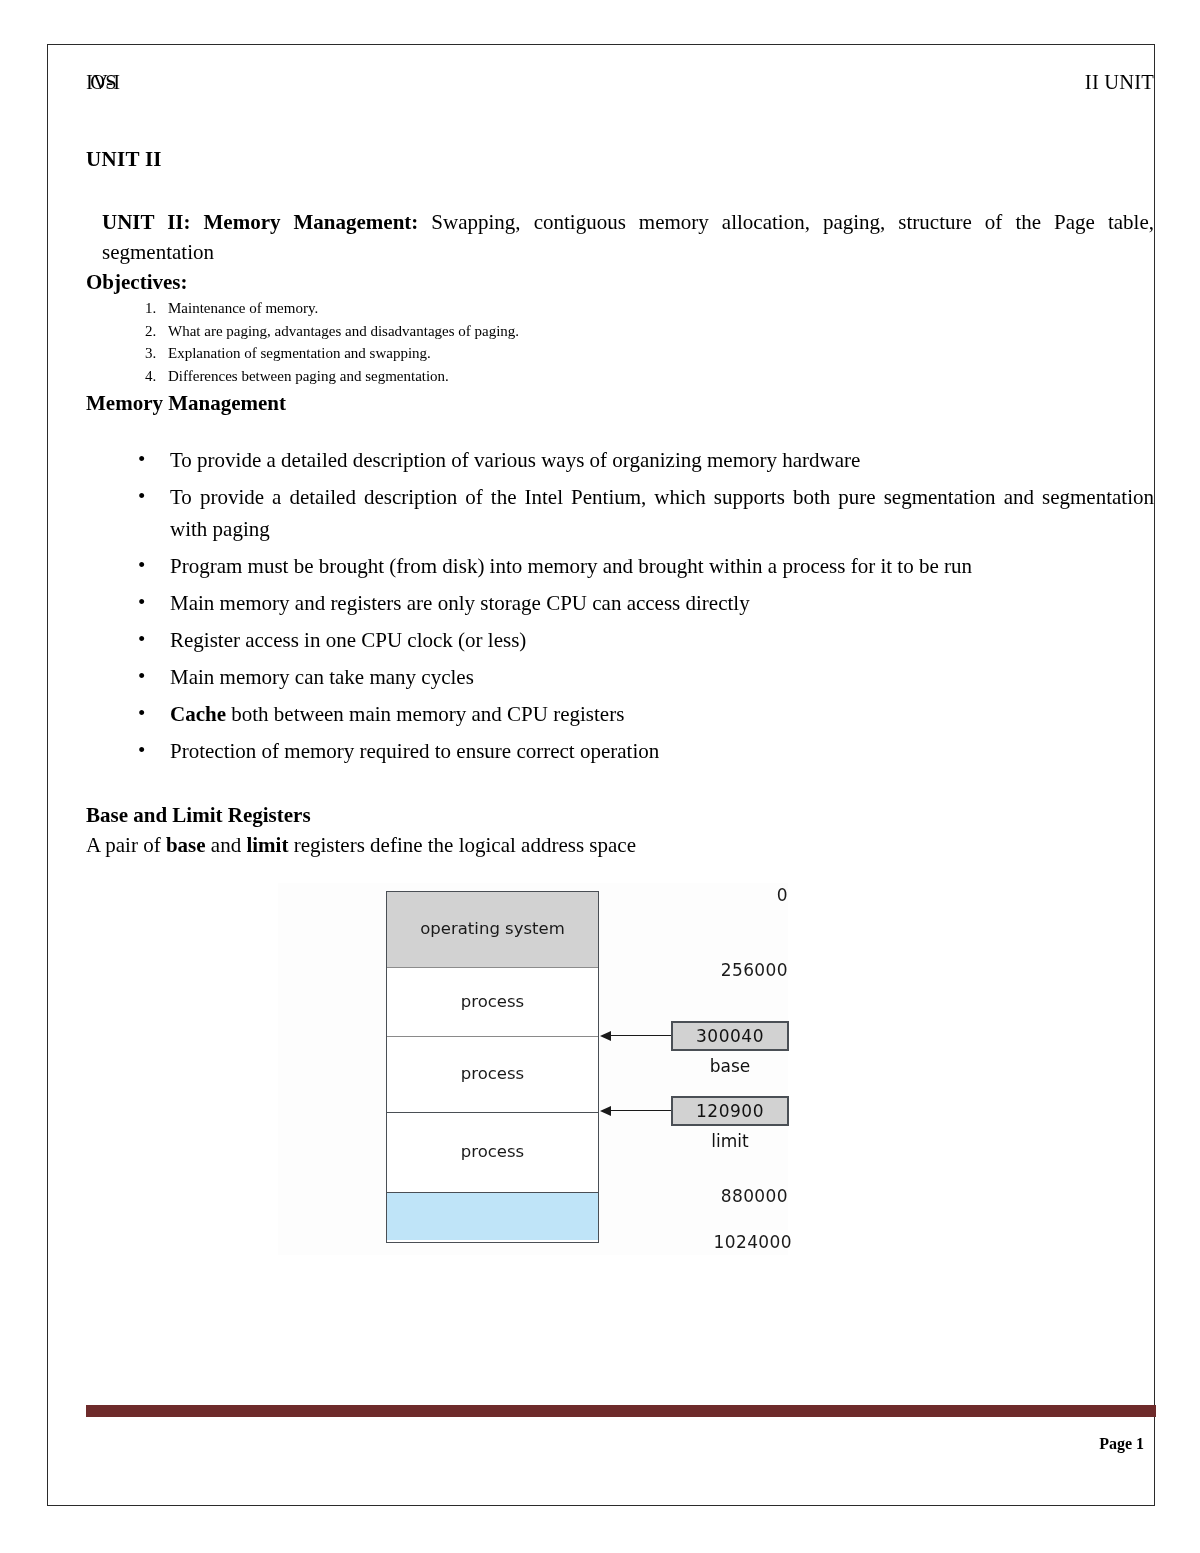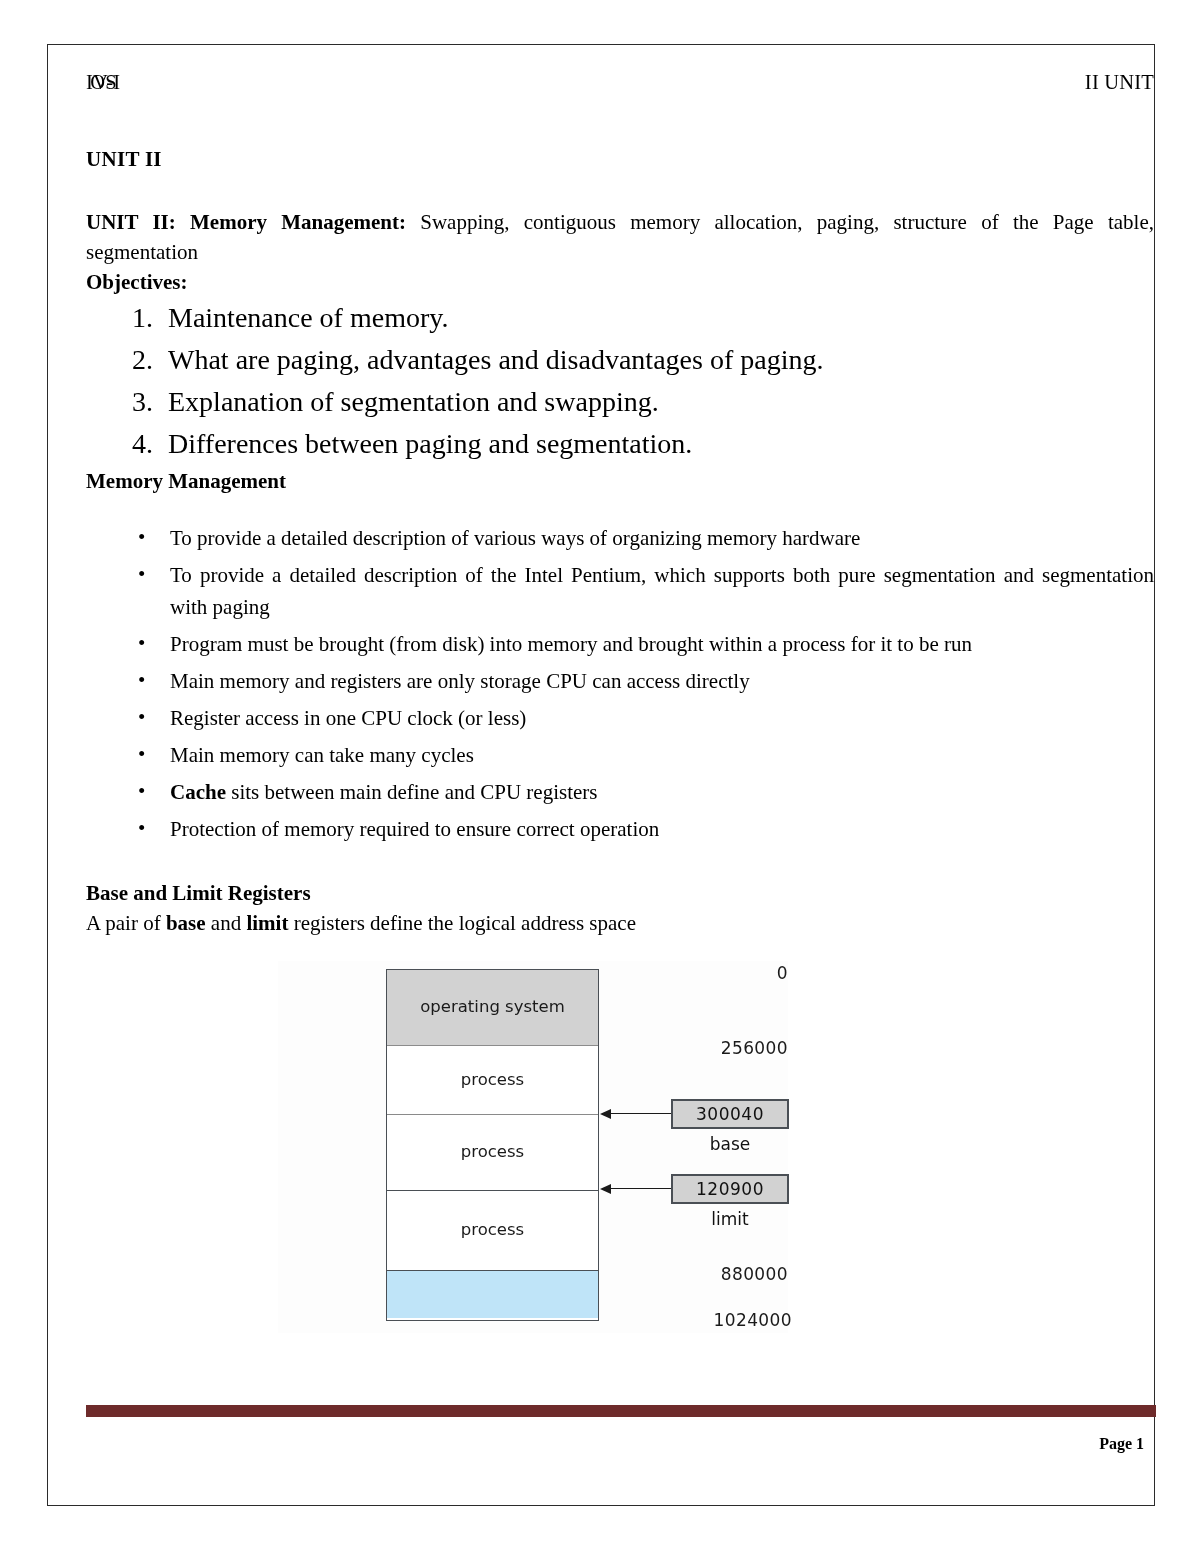--- a/index.html
+++ b/index.html
@@ -57,33 +57,34 @@
     margin-top: 46px;
     letter-spacing: 0.3px;
   }
 
   
   .intro-para {
     margin-top: 36px;
     font-size: 21px;
     line-height: 1.42;
     text-align: justify;
+    margin-left: 16px;
   }
   .intro-para b { font-weight: bold; }
 
   .sec-heading {
     font-size: 21px;
     font-weight: bold;
     line-height: 1.42;
   }
 
   ol.objectives {
     margin: 0;
     padding-left: 74px;
-    font-size: 28px;
+    font-size: 15px;
     line-height: 1.5;
   }
   ol.objectives li {
     padding-left: 8px;
   }
 
   .mm-heading {
     font-size: 21px;
     font-weight: bold;
     margin-top: 2px;
@@ -260,21 +261,21 @@
     </ol>
 
     <div class="mm-heading">Memory Management</div>
     <ul class="mm-bullets">
       <li>To provide a detailed description of various ways of organizing memory hardware</li>
       <li class="justify-wrap">To provide a detailed description of the Intel Pentium, which supports both pure segmentation and segmentation with paging</li>
       <li>Program must be brought (from disk)  into memory and brought within a process for it to be run</li>
       <li>Main memory and registers are only storage CPU can access directly</li>
       <li>Register access in one CPU clock (or less)</li>
       <li>Main memory can take many cycles</li>
-      <li><b>Cache</b><span> sits between main define and CPU registers</span></li>
+      <li><b>Cache</b><span> both between main memory and CPU registers</span></li>
       <li>Protection of memory required to ensure correct operation</li>
     </ul>
 
     <div class="blr-heading">Base and Limit Registers</div>
     <div class="blr-sub"><span>A pair of </span><b>base</b><span> and </span><b>limit</b><span> registers define the logical address space</span></div>
 
     <div class="figure-wrap">
 
       <div class="addr-label" style="top:2px;">0</div>
       <div class="addr-label" style="top:77px;">256000</div>

